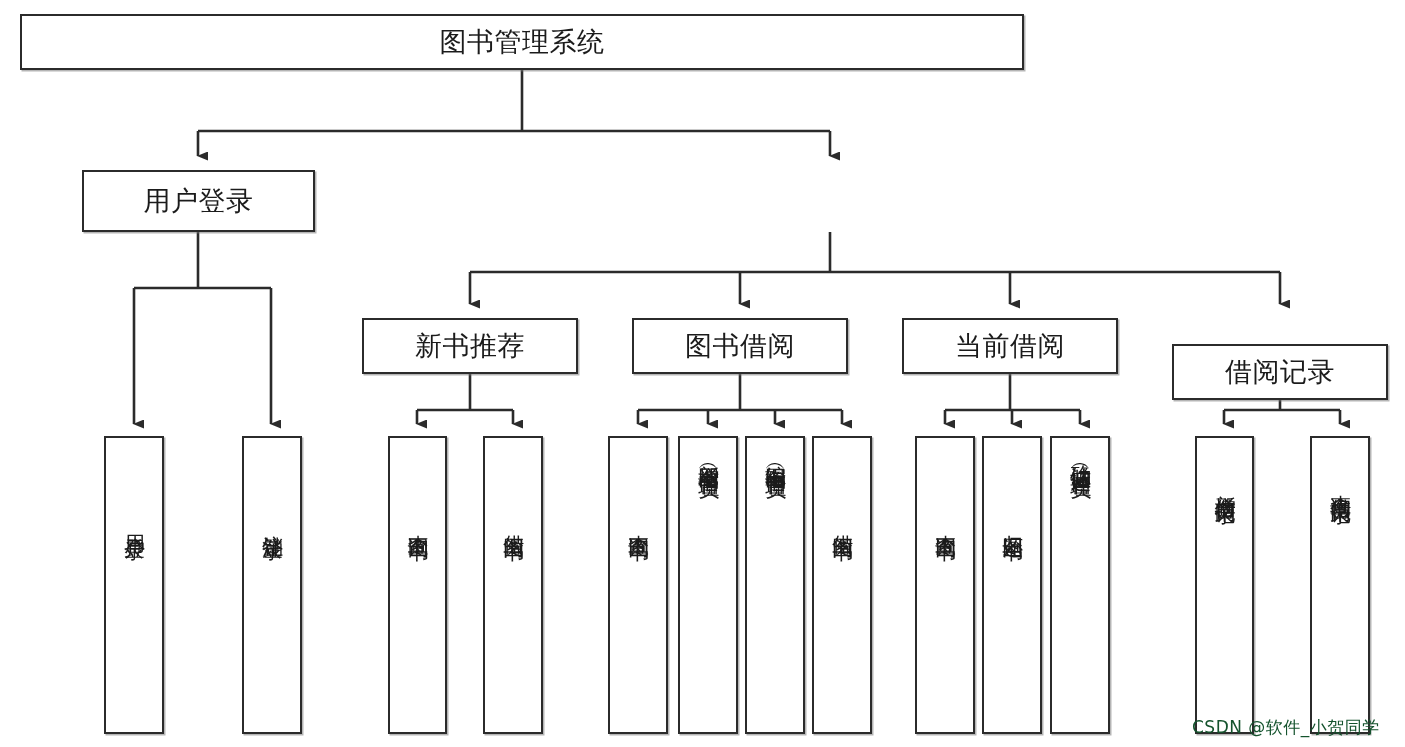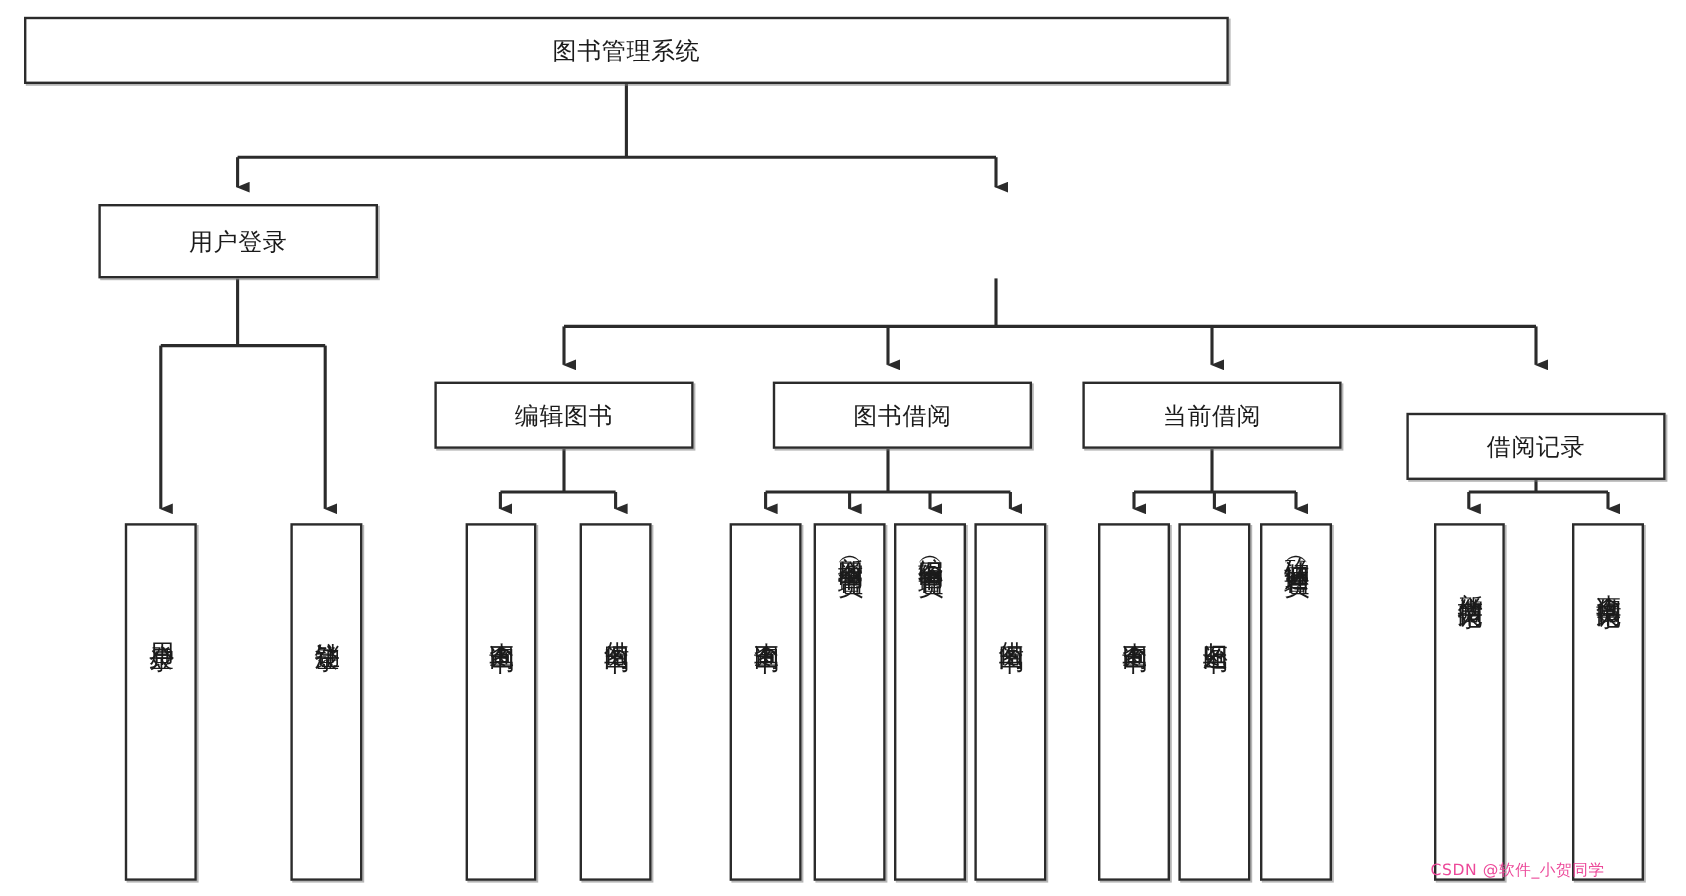--- a/index.html
+++ b/index.html
@@ -31,21 +31,21 @@
     box-sizing: border-box;
     border: 2px solid #2b2b2b;
     background: #ffffff;
     display: flex;
     align-items: center;
     justify-content: center;
     box-shadow: 1.5px 1.5px 0 0 rgba(120,120,120,0.55);
   }
   .node-label {
     color: #1b1b1b;
-    font-size: 20px;
+    font-size: 27px;
     line-height: 1.12;
     letter-spacing: 0.5px;
     white-space: nowrap;
   }
   
   .node.horiz .node-label {
     writing-mode: horizontal-tb;
   }
   
   .node.vert {
@@ -55,22 +55,22 @@
   }
   .node.vert .node-label {
     writing-mode: vertical-rl;
     text-orientation: upright;
     font-size: 21px;
     line-height: 1.22;
     letter-spacing: 2px;
   }
   .watermark {
     position: absolute;
-    color: #ec4899;
-    font-size: 13px;
+    color: #14532d;
+    font-size: 17px;
     white-space: nowrap;
     letter-spacing: 0.5px;
   }
 </style>
 </head>
 <body>
 
 <div id="diagram-root">
 
   <svg class="edge-layer" viewBox="0 0 1405 747" xmlns="http://www.w3.org/2000/svg">
@@ -129,24 +129,24 @@
   <div class="node horiz" style="left:20px; top:14px; width:1004px; height:56px;">
     <span class="node-label">图书管理系统</span>
   </div>
 
   <div class="node horiz" style="left:82px; top:170px; width:233px; height:62px;">
     <span class="node-label">用户登录</span>
   </div>
 
 
   <div class="node horiz" style="left:362px; top:318px; width:216px; height:56px;">
-    <span class="node-label">编辑图书</span>
-  </div>
-
-  <div class="node horiz" style="left:632px; top:318px; width:216px; height:56px;margin-left:12px;">
+    <span class="node-label">新书推荐</span>
+  </div>
+
+  <div class="node horiz" style="left:632px; top:318px; width:216px; height:56px;">
     <span class="node-label">图书借阅</span>
   </div>
 
   <div class="node horiz" style="left:902px; top:318px; width:216px; height:56px;text-align:center;">
     <span class="node-label">当前借阅</span>
   </div>
 
   <div class="node horiz" style="left:1172px; top:318px; width:216px; height:56px;margin-top:26px;">
     <span class="node-label">借阅记录</span>
   </div>

